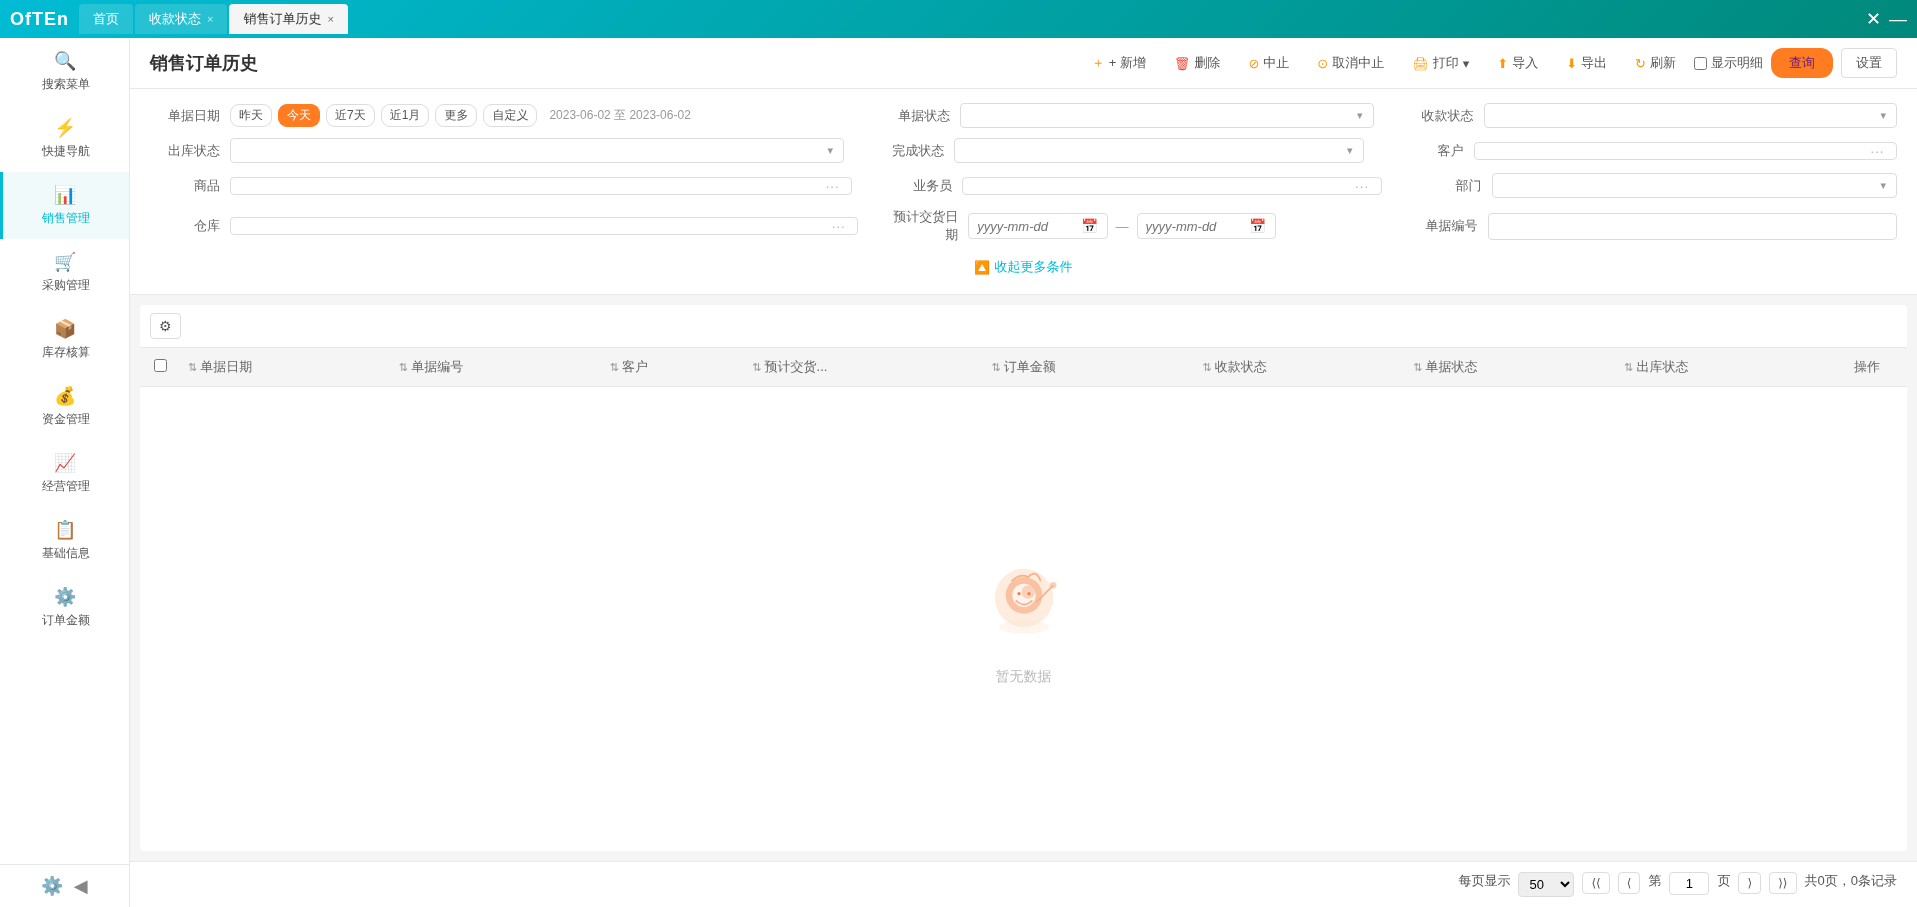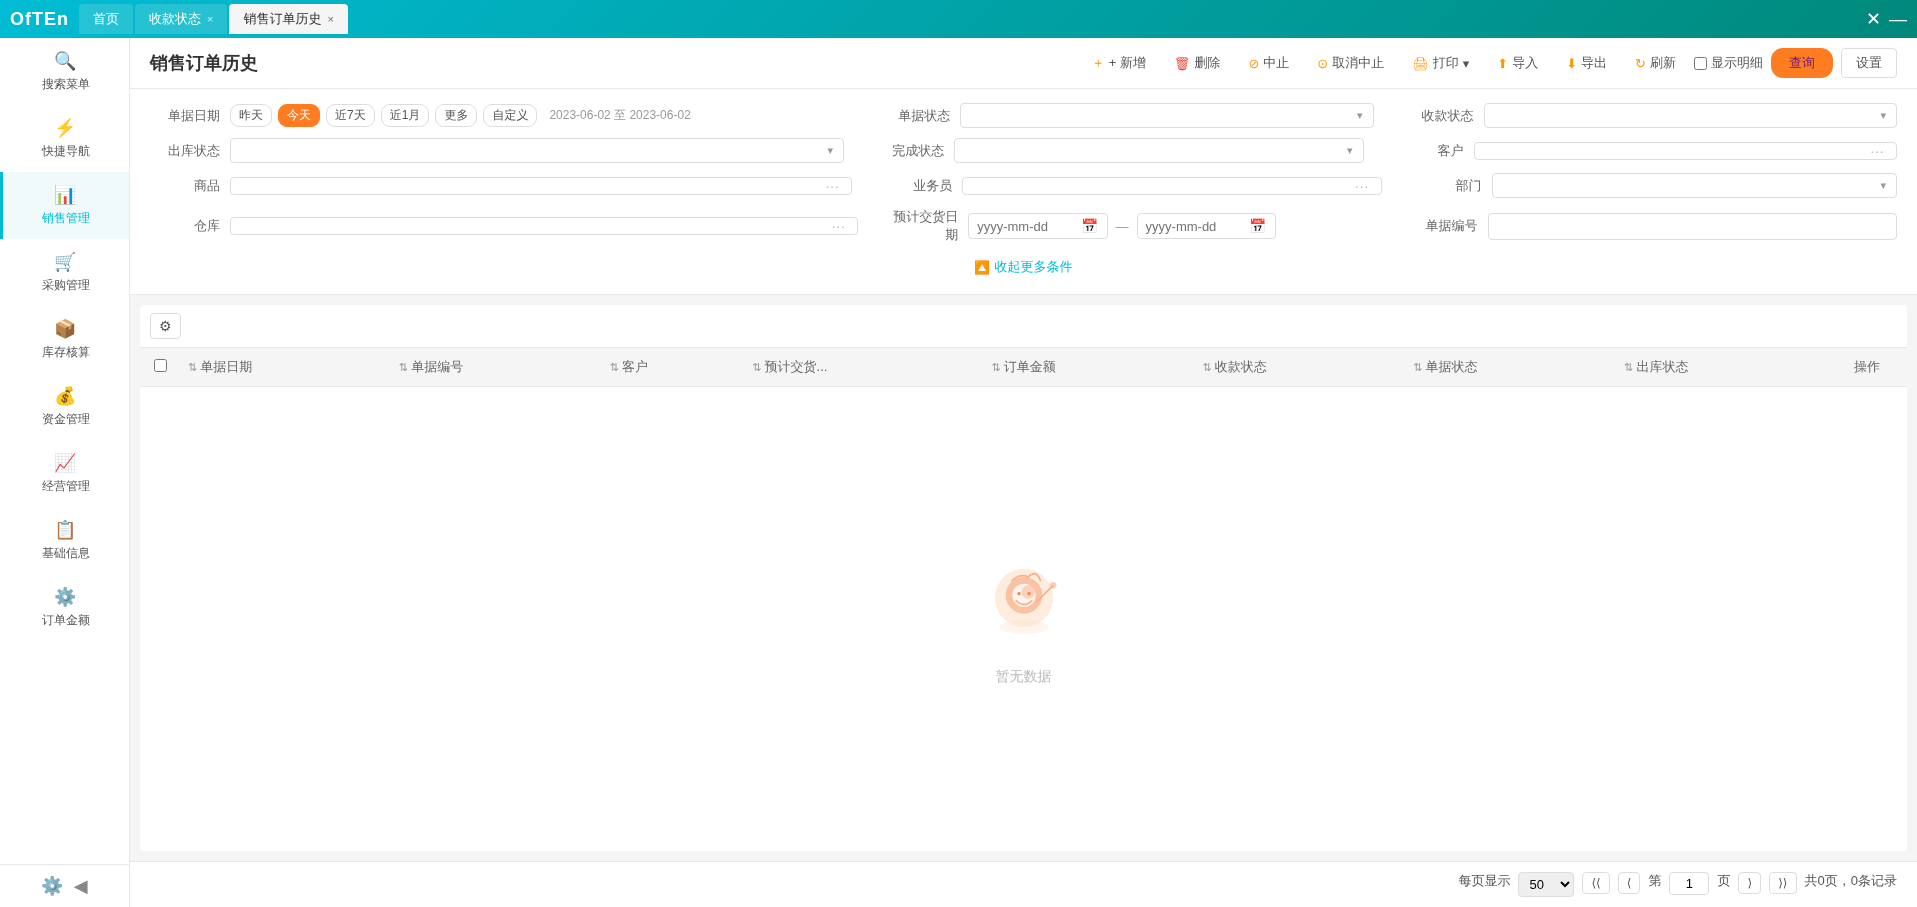--- a/index.html
+++ b/index.html
@@ -251,20 +251,21 @@
       border-radius: 4px;
       padding: 4px 8px;
       background: white;
     }
     .date-input {
       border: none;
       outline: none;
       font-size: 13px;
       color: #0f172a;
       width: 100px;
+      font-style: italic;
     }
     .cal-icon { color: #ff9800; cursor: pointer; font-size: 14px; }
     .date-dash { color: #999; padding: 0 4px; }
     .collapse-btn {
       display: flex;
       align-items: center;
       justify-content: center;
       gap: 4px;
       color: #00bcd4;
       font-size: 13px;

